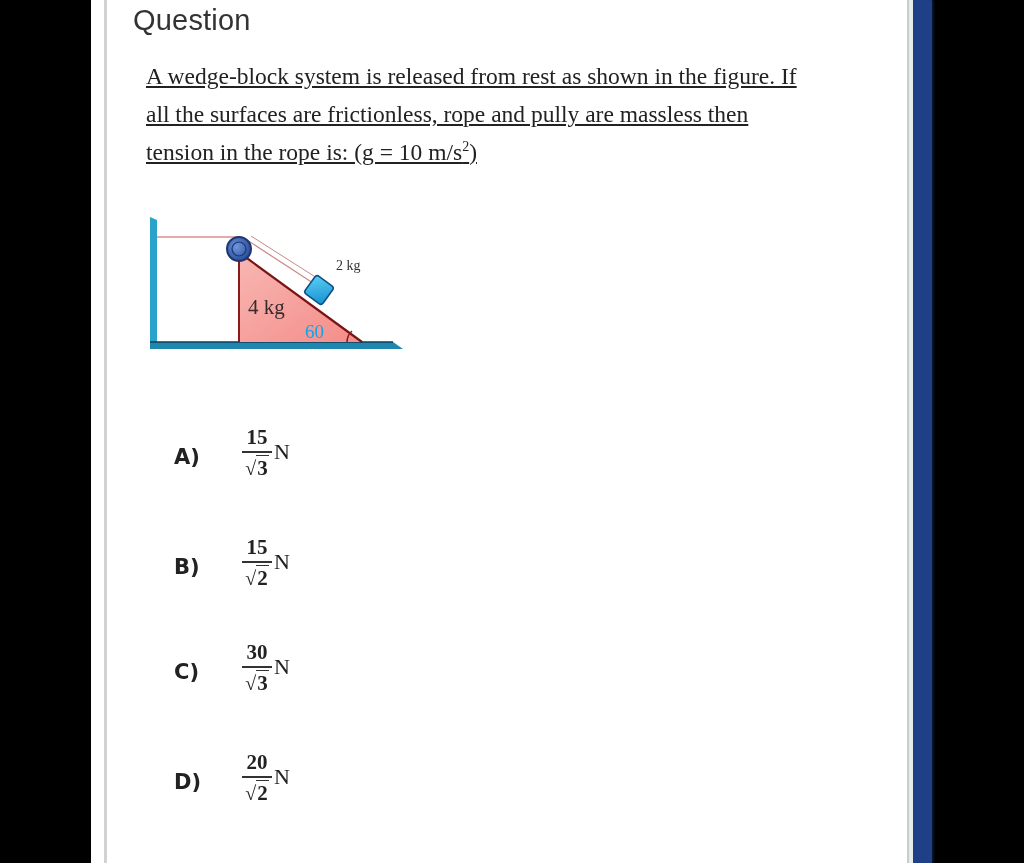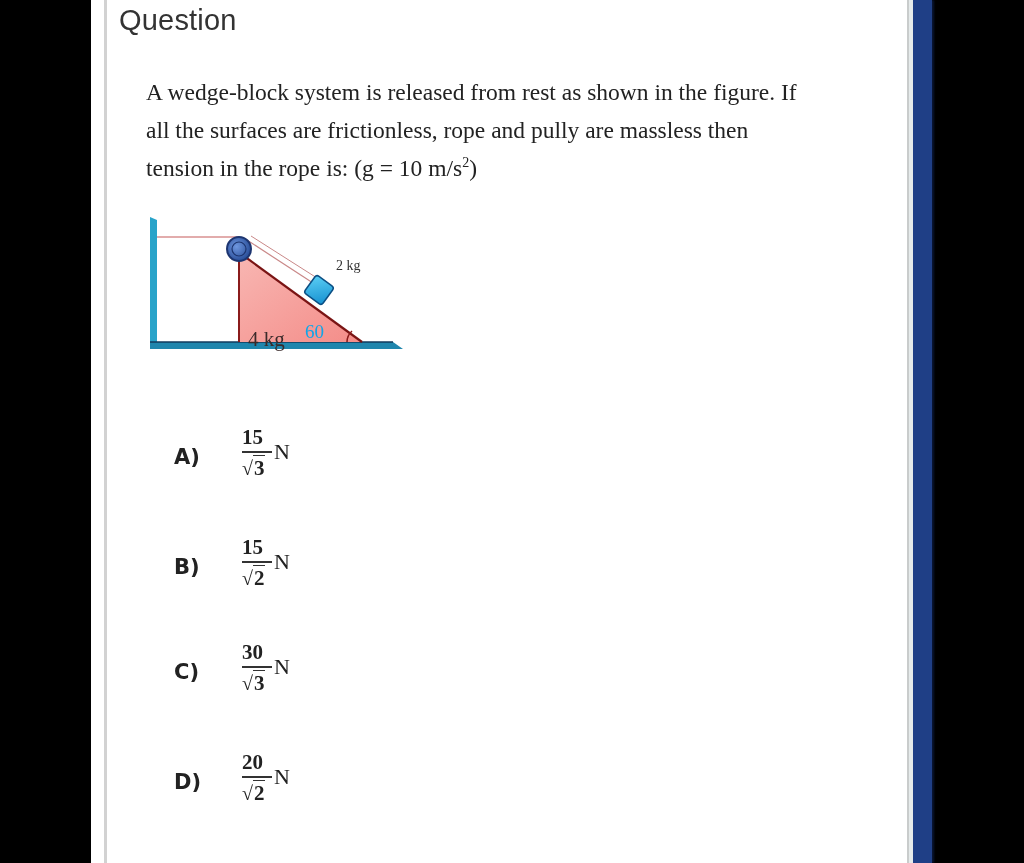--- a/index.html
+++ b/index.html
@@ -16,37 +16,37 @@
     .right-rule {
       position: absolute; left: 907px; top: 0; width: 6px; height: 863px; background: #e6ebeb;
       border-left: 2px solid #c9cccc;
       box-sizing: border-box;
     }
     .blue-bar {
       position: absolute; left: 913px; top: 0; width: 19px; height: 863px; background: #1f3f86;
       box-shadow: 2px 0 2px #0a1634;
     }
     .title {
-      position: absolute; left: 119px; top: 4px; font-size: 29px; color: #333; letter-spacing: 0.2px;
+      position: absolute; left: 133px; top: 4px; font-size: 29px; color: #333; letter-spacing: 0.2px;
       font-family: "Liberation Sans", sans-serif;
     }
     .question {
-      position: absolute; left: 146px; top: 73px; width: 660px;
-      font-family: "Liberation Serif", serif; font-size: 23.5px; line-height: 38px; color: #222;
+      position: absolute; left: 146px; top: 57px; width: 660px;
+      font-family: "Liberation Serif", serif; font-size: 23.5px; line-height: 38px; color: #222; text-decoration: underline;
     }
     .question sup { font-size: 14px; line-height: 0; }
     .figure { position: absolute; left: 140px; top: 205px; width: 280px; height: 160px; }
     .figure svg { width: 280px; height: 160px; display: block; }
     .option { position: absolute; left: 174px; height: 70px; width: 200px; }
     .opt-label {
       position: absolute; left: 0; top: 20px; font-family: "DejaVu Sans", sans-serif; font-weight: bold;
       font-size: 21px; color: #222;
     }
     .frac {
-      position: absolute; left: 68px; top: 0; width: 30px; 
+      position: absolute; left: 68px; top: 0; width: 30px; text-align: center;
       font-family: "Liberation Serif", serif; color: #222;
     }
     .num { font-size: 21px; font-weight: bold; line-height: 24px; display: block; }
     .bar { display: block; height: 2px; background: #333; margin: 2px 0 3px 0; width: 30px; }
     .den { font-size: 21px; font-weight: bold; line-height: 24px; display: block; white-space: nowrap; }
     .den .root { font-weight: normal; font-size: 20px; }
     .den .rad { border-top: 1.5px solid #333; padding: 0 1px; }
     .unit {
       position: absolute; left: 100px; top: 14px; font-family: "Liberation Serif", serif; font-size: 22px; color: #222;
     }
@@ -105,21 +105,21 @@
       <rect x="-11" y="-11" width="22" height="22" rx="3" fill="url(#bg)" stroke="#0b4f84" stroke-width="1.5"></rect>
     </g>
 
     <g>
       <circle cx="239" cy="249" r="12" fill="url(#pg)" stroke="#1d3570" stroke-width="2"></circle>
       <circle cx="239" cy="249" r="7" fill="none" stroke="#1d3570" stroke-width="1.2"></circle>
     </g>
 
     <path d="M 347 342 A 15 15 0 0 1 352 331" fill="none" stroke="#8a1b1b" stroke-width="1.5"></path>
   </svg>
-  <div style="position:absolute;left:108px;top:90px;font-family:'Liberation Serif',serif;font-size:21px;color:#3a2a2a;margin-top:32px;">4 kg</div>
+  <div style="position:absolute;left:108px;top:90px;font-family:'Liberation Serif',serif;font-size:21px;color:#3a2a2a;">4 kg</div>
   <div style="position:absolute;left:196px;top:53px;font-family:'Liberation Serif',serif;font-size:14px;color:#333;">2 kg</div>
   <div style="position:absolute;left:165px;top:116px;font-family:'Liberation Serif',serif;font-size:19px;color:#0ea5e9;">60</div>
 </div>
 
 <div class="option" style="top:425px;">
   <span class="opt-label">A)</span>
   <div class="frac">
     <span class="num">15</span>
     <span class="bar"></span>
     <span class="den"><span class="root">√</span><span class="rad">3</span></span>

